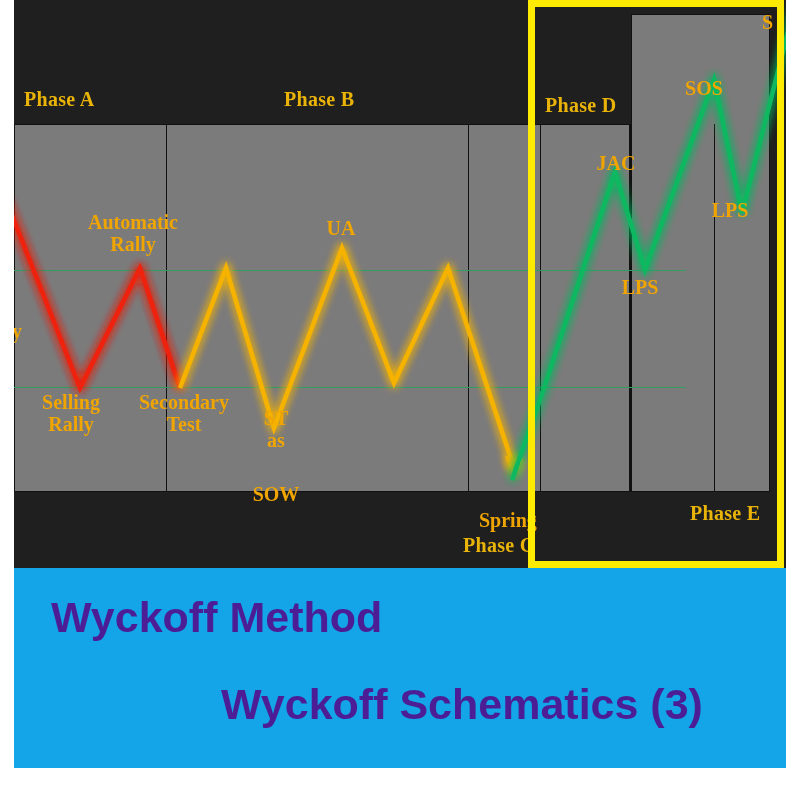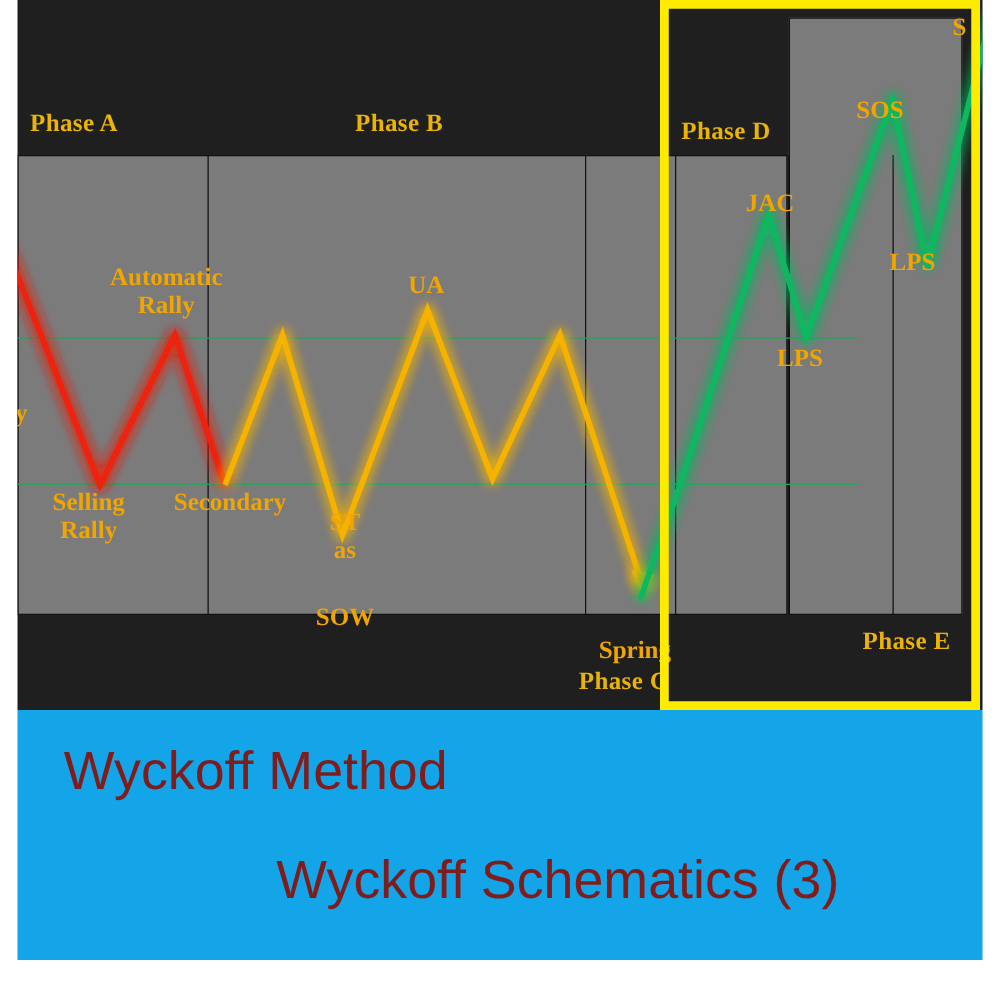--- a/index.html
+++ b/index.html
@@ -29,22 +29,22 @@
   .note{position:absolute;color:#f0a500;font-family:"Liberation Serif",serif;
         font-weight:bold;font-size:20px;line-height:22px;text-align:center;white-space:nowrap;}
 
   svg.lines{position:absolute;left:0;top:0;width:772px;height:568px;overflow:visible;}
 
   .hl-box{position:absolute;left:514px;top:0px;width:256px;height:568px;
           border:7px solid #ffeb00;box-sizing:border-box;}
 
   
   .banner{position:absolute;left:14px;top:568px;width:772px;height:200px;background:#13a5e8;}
-  .banner-line{position:absolute;color:#7f1d1d;font-family:"Liberation Sans",sans-serif;
-               font-weight:normal;font-size:43px;white-space:nowrap;}
+  .banner-line{position:absolute;color:#4c1d95;font-family:"Liberation Sans",sans-serif;
+               font-weight:bold;font-size:43px;white-space:nowrap;}
   .banner-l1{left:37px;top:25px;}
   .banner-l2{left:207px;top:112px;}
 </style>
 </head>
 <body>
 
 <div class="page">
 
   <div class="chart-region">
 
@@ -88,20 +88,21 @@
 
     <div class="note" style="left:-2px;top:320px;">y</div>
 
     <div class="note" style="left:54px;top:211px;width:130px;">Automatic</div>
     <div class="note" style="left:54px;top:233px;width:130px;">Rally</div>
 
     <div class="note" style="left:2px;top:391px;width:110px;">Selling</div>
     <div class="note" style="left:2px;top:413px;width:110px;">Rally</div>
 
     <div class="note" style="left:100px;top:391px;width:140px;">Secondary</div>
+    <div class="note" style="left:100px;top:413px;width:140px;">Test</div>
 
     <div class="note" style="left:222px;top:407px;width:80px;">ST</div>
     <div class="note" style="left:222px;top:429px;width:80px;">as</div>
     <div class="note" style="left:222px;top:451px;width:80px;margin-top:32px;">SOW</div>
 
     <div class="note" style="left:292px;top:217px;width:70px;">UA</div>
 
     <div class="note" style="left:465px;top:462px;margin-top:47px;">Spring</div>
 
     <div class="note" style="left:567px;top:152px;width:70px;">JAC</div>

